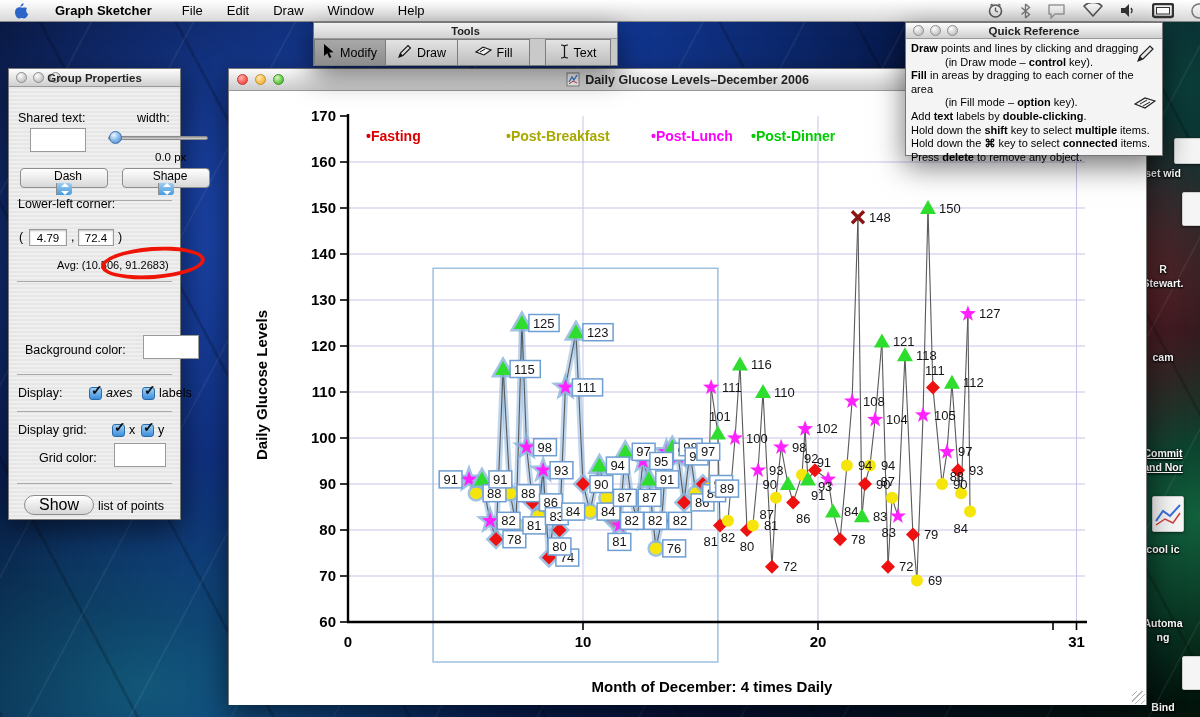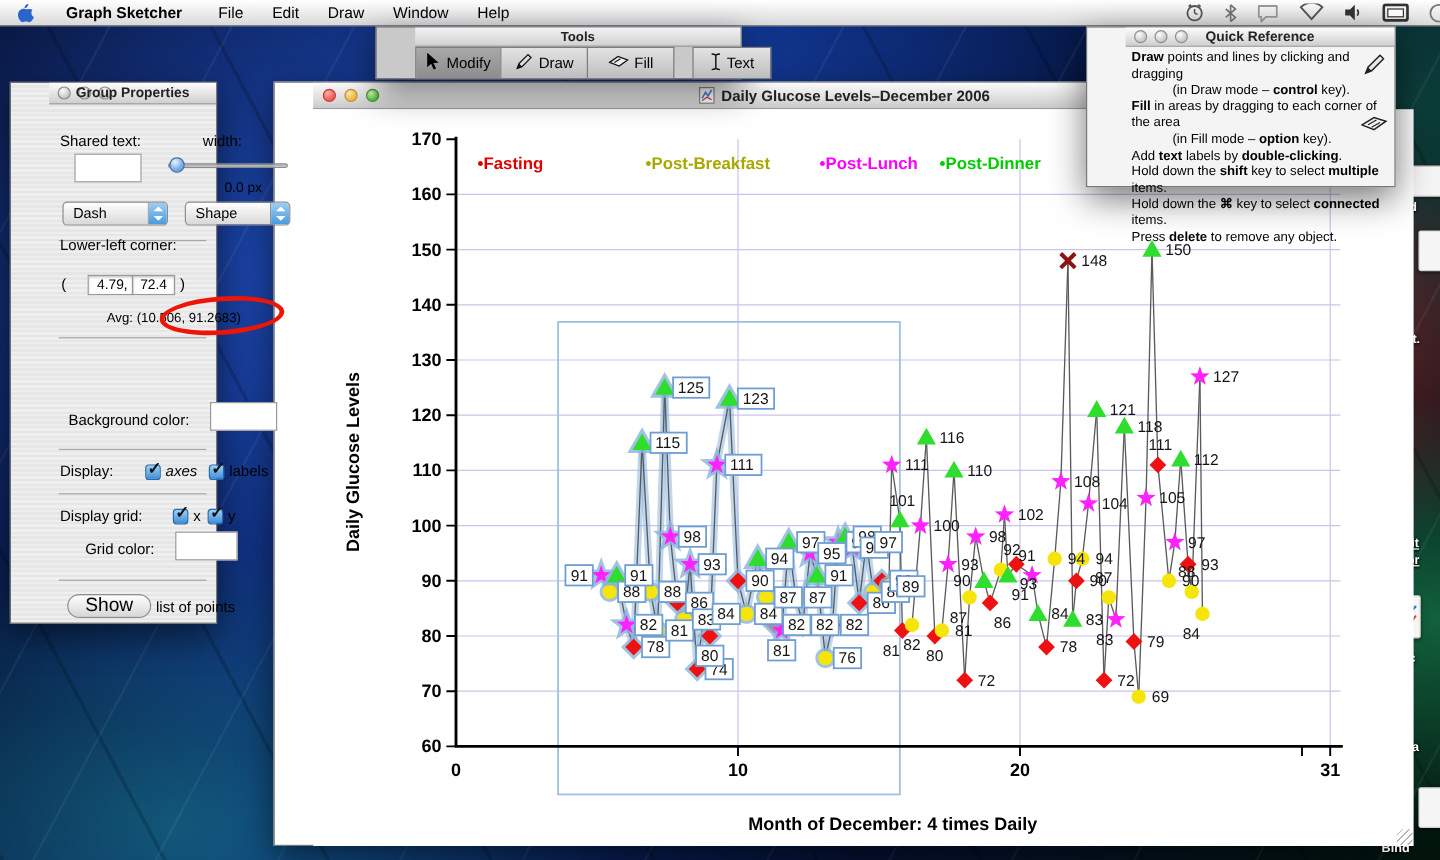--- a/index.html
+++ b/index.html
@@ -24,21 +24,21 @@
     background:linear-gradient(#ffffff,#d9d9d9); border-bottom:1px solid #8a8a8a;
     display:flex; align-items:center; font-size:13px; color:#000; }
   .apple { margin:0 14px 0 14px; display:flex; align-items:center; }
   .menu-item { padding:0 12px; line-height:21px; }
   .menu-item.app { font-weight:bold; padding-right:18px; }
   .menu-status { margin-left:auto; display:flex; align-items:center; gap:16px; padding-right:0; }
   .menu-status svg { display:block; }
 
   
   .window { position:absolute; background:#ececec; border:1px solid #777;
-    box-shadow:0 10px 28px rgba(0,0,0,.55); border-radius:0;padding-left:32px; }
+    box-shadow:0 10px 28px rgba(0,0,0,.55); border-radius:0; }
   .titlebar { height:18px; background:linear-gradient(#fdfdfd,#cfcfcf); border-bottom:1px solid #9a9a9a;
     display:flex; align-items:center; font-size:11.5px; font-weight:bold; color:#222; position:relative; }
   .titlebar .dots { display:flex; gap:6px; margin-left:7px; }
   .dot { width:11px; height:11px; border-radius:50%; background:radial-gradient(circle at 35% 30%, #fdfdfd, #c7c7c7 70%); border:1px solid #8d8d8d; }
   .dot.red { background:radial-gradient(circle at 35% 30%, #ffb3ad, #f5514a 70%); border-color:#c23a34; }
   .dot.yellow { background:radial-gradient(circle at 35% 30%, #ffe9b0, #f5b63c 70%); border-color:#c58f2a; }
   .dot.green { background:radial-gradient(circle at 35% 30%, #d4f7b8, #58c43c 70%); border-color:#3f9428; }
   .title-text { position:absolute; left:0; right:0; text-align:center; pointer-events:none; }
 
   
@@ -56,21 +56,21 @@
     background:repeating-linear-gradient(#efefef 0 2px, #e6e6e6 2px 4px); font-size:12.5px; color:#000; }
   .gp-body { position:relative; height:calc(100% - 18px); }
   .gp-label { position:absolute; white-space:nowrap; }
   .swatch { position:absolute; border:1px solid #9a9a9a; background:#fff; padding:3px; }
   .swatch .inner { width:100%; height:100%; }
   .divider { position:absolute; left:8px; right:8px; height:1px; background:#a8a8a8; }
   .slider-track { position:absolute; height:4px; border-radius:2px; background:linear-gradient(#9c9c9c,#d8d8d8); border:1px solid #8b8b8b; }
   .slider-thumb { position:absolute; width:13px; height:13px; border-radius:50%;
     background:radial-gradient(circle at 35% 28%, #eaf5ff, #7fb2e8 55%, #4a84c8); border:1px solid #3c6ea8; }
   .popup { position:absolute; height:20px; border:1px solid #8d8d8d; border-radius:4px;
-    background:linear-gradient(#ffffff,#d8d8d8); display:flex; align-items:center; font-size:12px; }
+    background:linear-gradient(#ffffff,#d8d8d8); display:flex; align-items:center; font-size:12px;flex-direction:column; }
   .popup .pop-label { flex:1; padding-left:8px; }
   .popup .pop-arrows { width:16px; height:100%; border-left:1px solid #8d8d8d; border-radius:0 3px 3px 0;
     background:linear-gradient(#9ecdf2,#459be0); display:flex; align-items:center; justify-content:center; }
   .field { position:absolute; height:17px; border:1px solid #9a9a9a; background:#fff; font-size:11.5px;
     text-align:center; font-family:"Liberation Sans",sans-serif; box-shadow:inset 0 1px 2px rgba(0,0,0,.25); }
   .checkbox { position:absolute; width:13px; height:13px; border-radius:3px; border:1px solid #2a6aa8;
     background:linear-gradient(#9fd0f5,#3d8edb); }
   .checkbox::after { content:"✓"; position:absolute; left:1px; top:-6px; font-size:14px; font-weight:bold; color:#111; }
   .gp-avg { position:absolute; font-size:11px; white-space:nowrap; }
   .red-ellipse { position:absolute; border:4px solid #ee1406; border-radius:50%; transform:rotate(-4deg); }
@@ -791,21 +791,21 @@
         <span class="pop-arrows">
             <svg width="8" height="12" viewBox="0 0 8 12">
               <polygon points="4,0 8,4 0,4" fill="#fff"></polygon>
               <polygon points="4,12 8,8 0,8" fill="#fff"></polygon>
             </svg>
           </span>
       </span>
       <span class="divider" style="top:113px;"></span>
       <span class="gp-label" style="left:9px; top:110px;">Lower-left corner:</span>
       <span class="gp-label" style="left:10px; top:143px;">(</span>
-      <input class="field" style="left: 32px; top: 142px; width: 38px;" value="4.79">
+      <input class="field" style="left: 20px; top: 142px; width: 38px;" value="4.79">
       <span class="gp-label" style="left:62px; top:143px;">,</span>
       <input class="field" style="left: 69px; top: 142px; width: 36px;" value="72.4">
       <span class="gp-label" style="left:109px; top:143px;">)</span>
       <span class="gp-avg" style="left:48px; top:172px;">
         <span>Avg: (10.506,</span> <span>91.2683)</span>
       </span>
       <span class="red-ellipse" style="left:92px; top:160px; width:104px; height:32px;"></span>
       <span class="divider" style="top:194px;"></span>
       <span class="gp-label" style="left:16px; top:256px;">Background color:</span>
       <span class="swatch" style="left:134px; top:248px; width:56px; height:24px;"><span class="inner" id="bg-color-inner" style="background: rgb(255, 255, 255);"></span></span>

